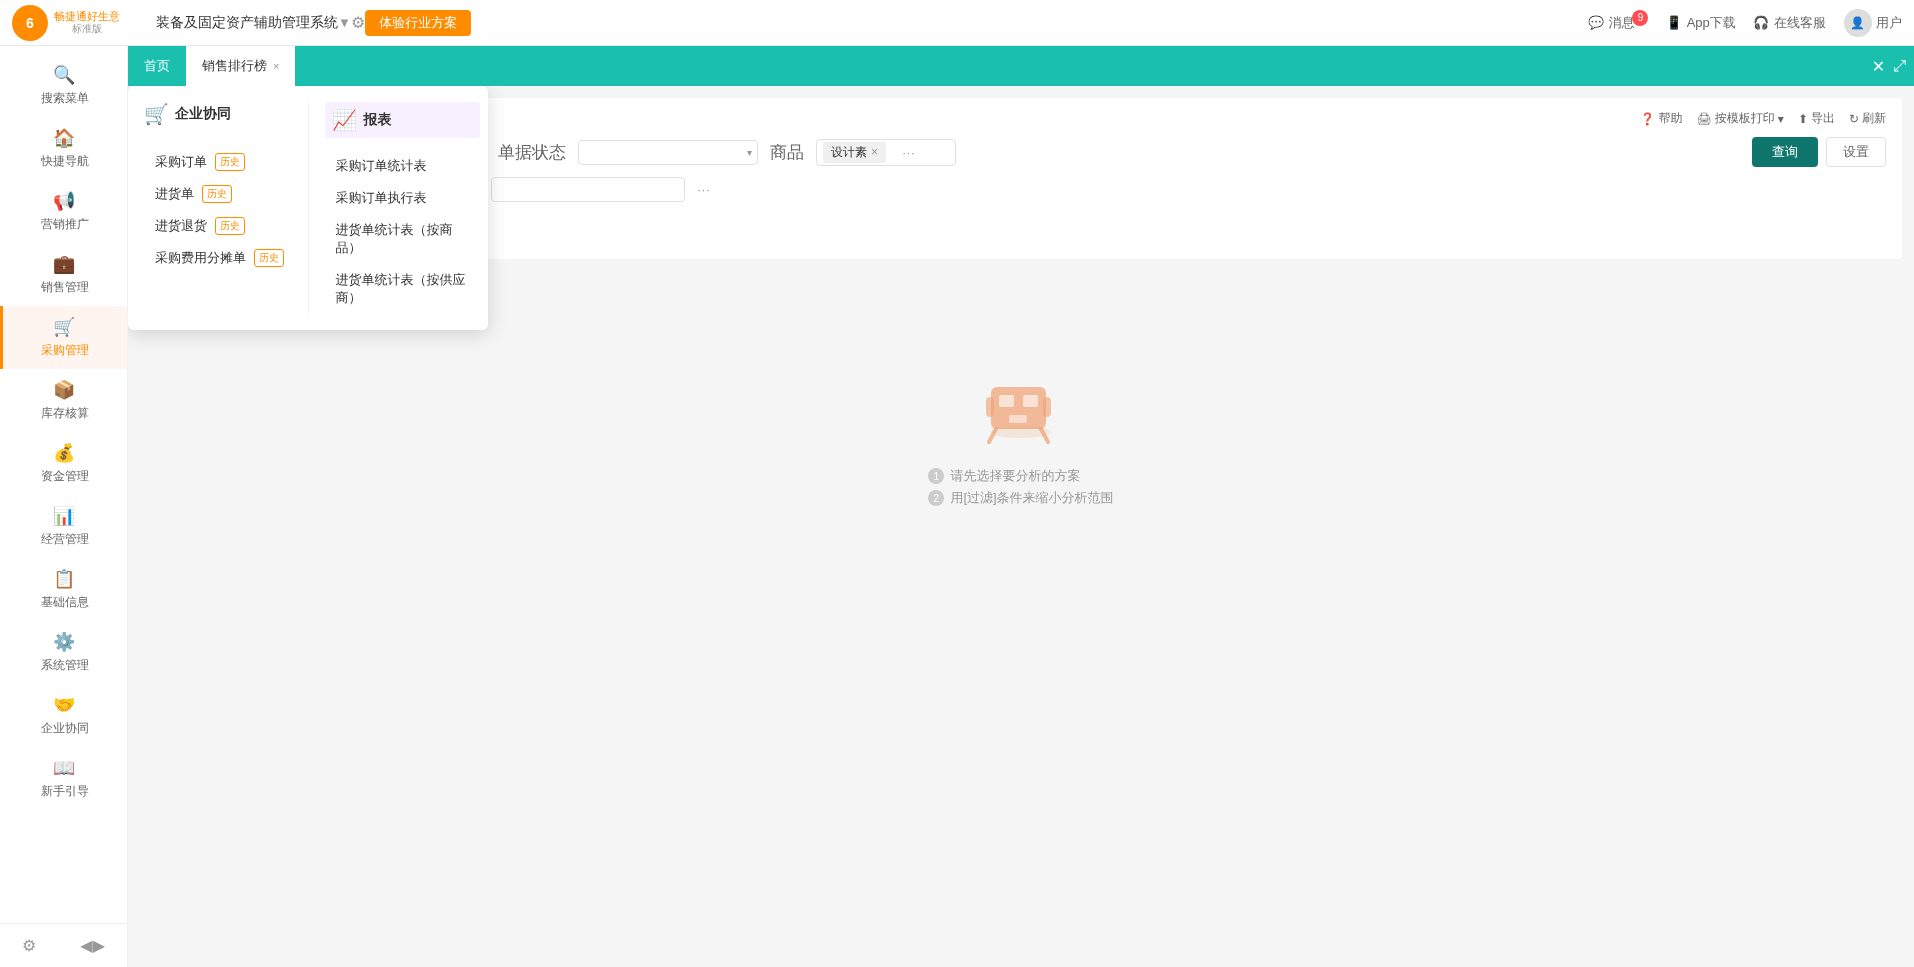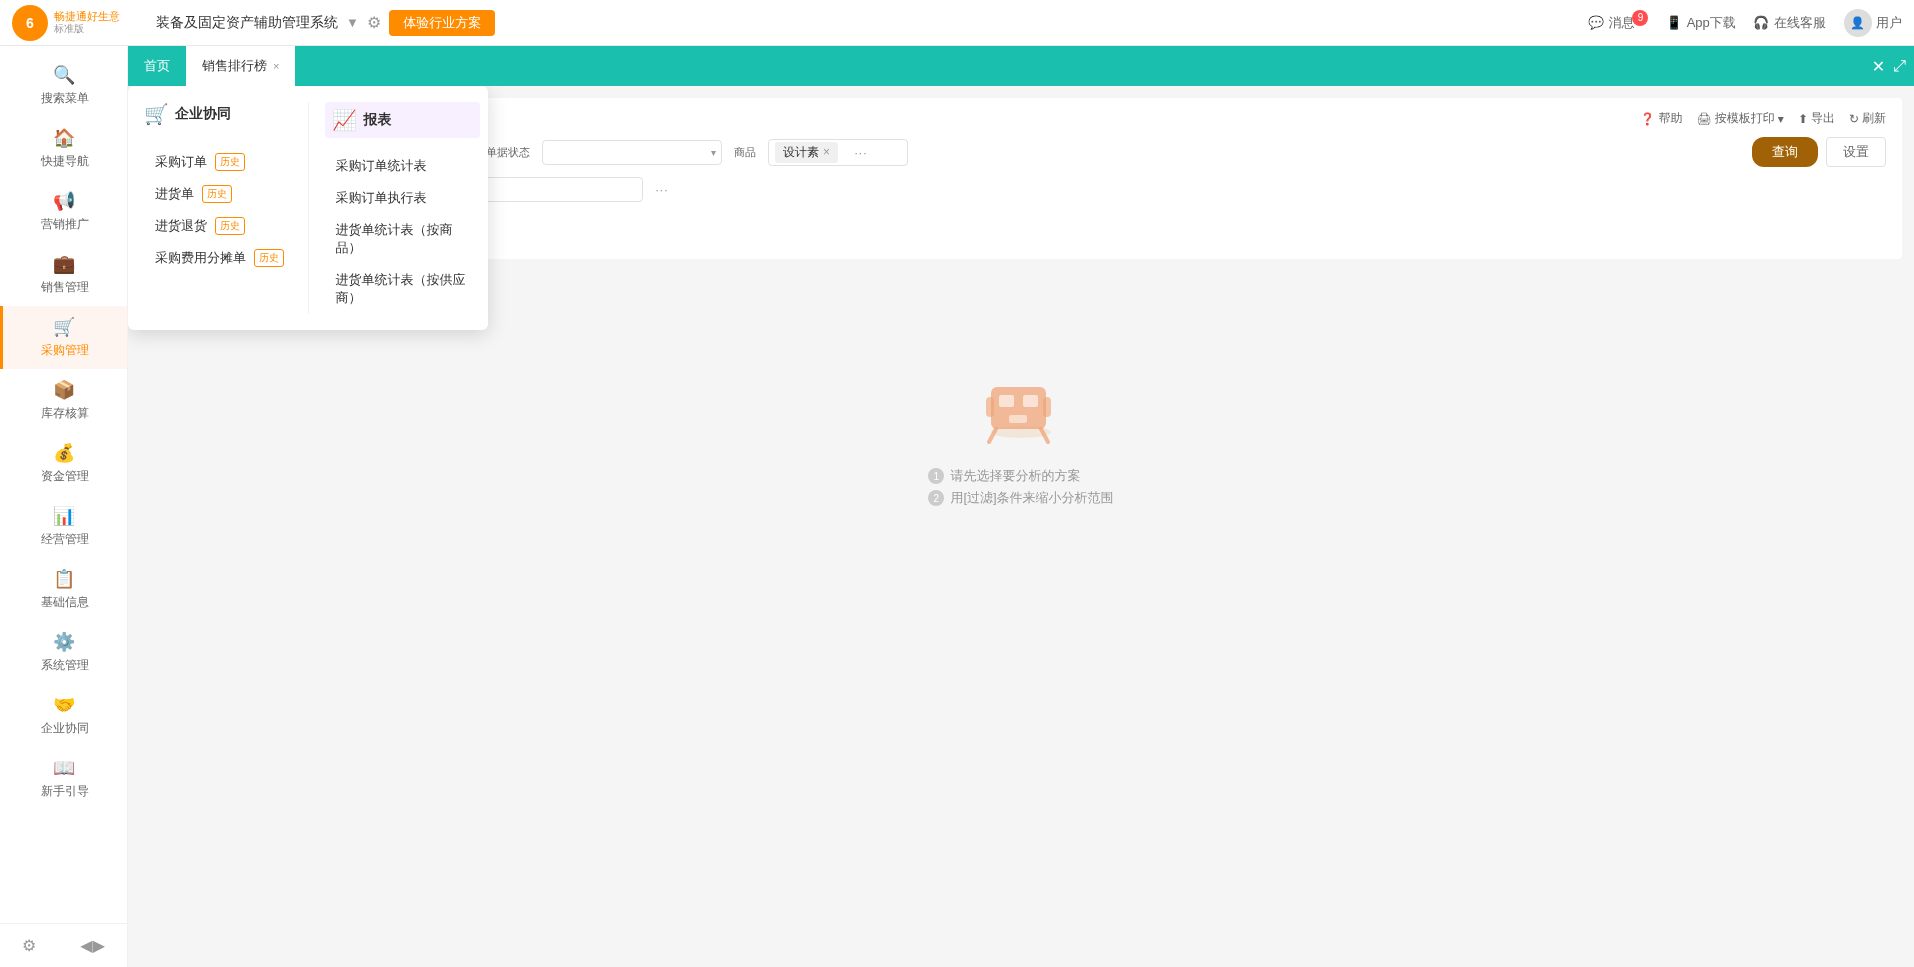--- a/index.html
+++ b/index.html
@@ -10,22 +10,22 @@
     .top-bar { height: 46px; background: #fff; display: flex; align-items: center; padding: 0 12px; border-bottom: 1px solid #e8e8e8; flex-shrink: 0; }
     .main-layout { display: flex; flex: 1; overflow: hidden; }
     .sidebar { width: 128px; background: #fff; border-right: 1px solid #f0f0f0; display: flex; flex-direction: column; flex-shrink: 0; }
     .content-area { flex: 1; display: flex; flex-direction: column; overflow: hidden; }
     .tab-bar { height: 40px; background: #1bbfad; display: flex; align-items: center; padding: 0 0; flex-shrink: 0; }
     .main-content { flex: 1; background: #f5f5f5; overflow: auto; padding: 12px; position: relative; }
 
     
     .top-bar-logo { display: flex; align-items: center; gap: 6px; width: 128px; }
     .logo-icon { width: 36px; height: 36px; }
-    .logo-text { font-size: 11px; color: #ff8c00; line-height: 1.2; }
-    .top-bar-center { flex: 1; display: flex; align-items: center; gap: 8px; padding-left: 16px; }
+    .logo-text { font-size: 11px; color: #ff8c00; line-height: 1.2; text-align: center; }
+    .top-bar-center { flex: 1; display: flex; align-items: center; padding-left: 16px; }
     .sys-name { font-size: 14px; color: #333; }
     .sys-arrow { color: #999; cursor: pointer; }
     .gear-btn { color: #999; cursor: pointer; font-size: 16px; }
     .industry-btn { background: #ff8c00; color: #fff; border: none; border-radius: 4px; padding: 4px 14px; font-size: 13px; cursor: pointer; }
     .top-bar-right { display: flex; align-items: center; gap: 18px; margin-left: auto; }
     .top-bar-right-item { display: flex; align-items: center; gap: 4px; color: #666; cursor: pointer; font-size: 13px; }
     .badge { background: #ff4d4f; color: #fff; border-radius: 50%; width: 16px; height: 16px; font-size: 10px; display: flex; align-items: center; justify-content: center; margin-left: -6px; margin-top: -10px; }
     .user-avatar { width: 28px; height: 28px; border-radius: 50%; background: #ddd; display: flex; align-items: center; justify-content: center; font-size: 12px; color: #999; }
 
     
@@ -40,26 +40,26 @@
     .tab-item { height: 40px; padding: 0 16px; display: flex; align-items: center; gap: 6px; cursor: pointer; font-size: 13px; color: rgba(255,255,255,0.85); }
     .tab-item.active-tab { background: #fff; color: #333; }
     .tab-home { color: #fff; }
     .tab-close { font-size: 11px; color: #999; cursor: pointer; }
     .tab-right { margin-left: auto; display: flex; align-items: center; gap: 8px; padding-right: 8px; }
     .tab-right-btn { color: #fff; cursor: pointer; font-size: 16px; }
 
     
     .filter-bar { background: #fff; border-radius: 4px; padding: 12px 16px; margin-bottom: 8px; }
     .filter-row { display: flex; align-items: center; gap: 12px; margin-bottom: 10px; }
-    .filter-label { color: #666; font-size: 11px; white-space: nowrap; }
+    .filter-label { color: #666; font-size: 17px; white-space: nowrap; }
     .filter-input { border: 1px solid #e0e0e0; border-radius: 4px; padding: 4px 8px; font-size: 13px; color: #333; background: #fff; min-width: 160px; }
     .filter-tag { display: flex; align-items: center; gap: 4px; background: #f0f0f0; border-radius: 3px; padding: 2px 8px; font-size: 12px; }
     .filter-tag .close { color: #999; cursor: pointer; }
     .filter-dots { color: #999; cursor: pointer; }
-    .btn-query { background: #a16207; color: #fff; border: none; border-radius: 12px; padding: 5px 20px; font-size: 13px; cursor: pointer; }
+    .btn-query { background: #0f766e; color: #fff; border: none; border-radius: 4px; padding: 5px 20px; font-size: 13px; cursor: pointer; }
     .btn-setting { background: #fff; color: #666; border: 1px solid #e0e0e0; border-radius: 4px; padding: 5px 16px; font-size: 13px; cursor: pointer; }
     .toolbar-right { margin-left: auto; display: flex; align-items: center; gap: 14px; }
     .toolbar-btn { color: #666; font-size: 12px; display: flex; align-items: center; gap: 3px; cursor: pointer; }
     .fold-bar { text-align: center; padding: 8px; color: #ff8c00; font-size: 12px; cursor: pointer; background: #fff; border-radius: 0 0 4px 4px; }
 
     
     .empty-state { display: flex; flex-direction: column; align-items: center; justify-content: center; padding: 80px; color: #999; font-size: 13px; }
     .empty-img { width: 120px; height: 100px; position: relative; margin-bottom: 16px; }
     .empty-steps { text-align: left; }
     .empty-step { margin: 4px 0; display: flex; align-items: center; gap: 6px; }

